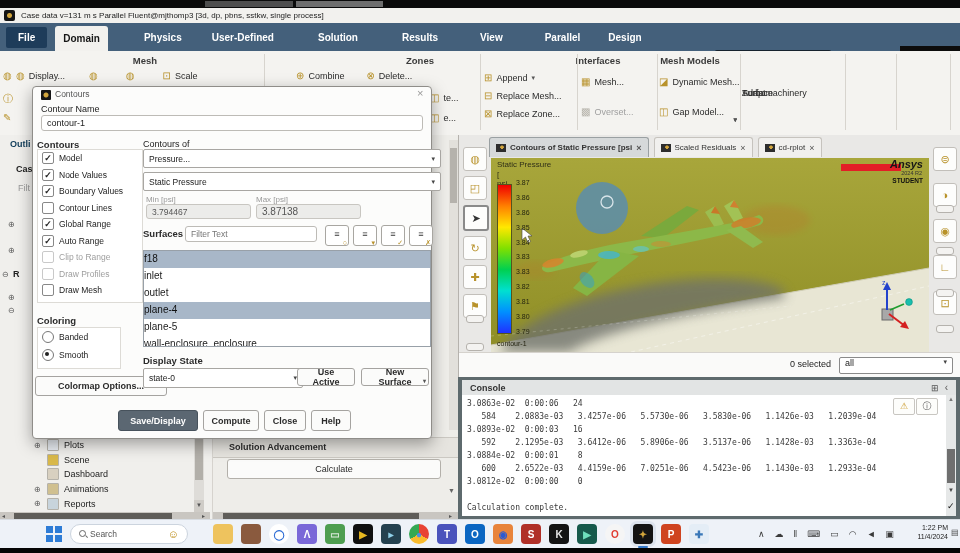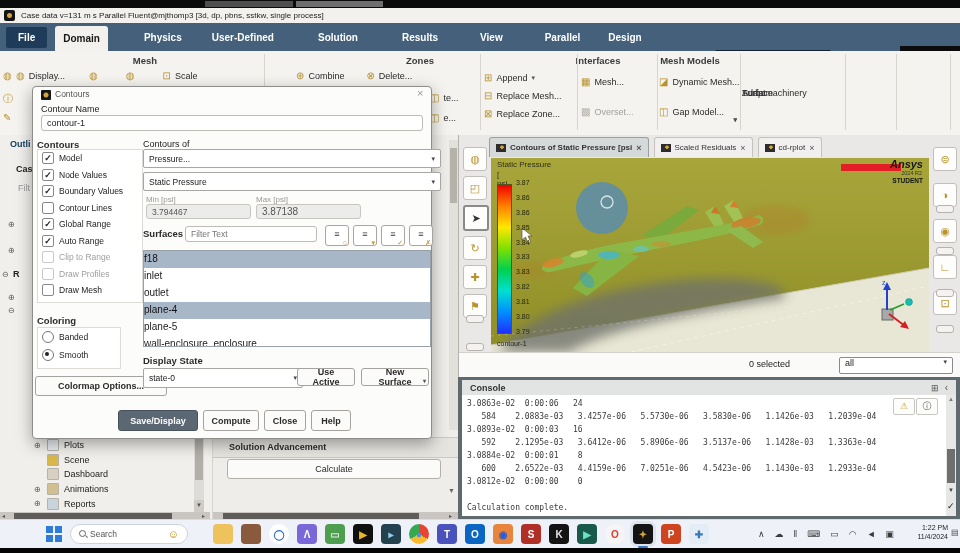--- a/index.html
+++ b/index.html
@@ -661,21 +661,21 @@
       <div id="gbrand">
         <span class="bar"></span>
         <span class="nm">Ansys</span>
         <span class="rl">2024 R2</span>
         <span class="ed">STUDENT</span>
       </div>
       <span id="contourlab">contour-1</span>
     </div>
 
     <div class="abs" id="selstrip">
-      <span class="abs" style="left:290px;top:6px;width:82px;text-align:left;font-size:9px;color:#222;">0 selected</span>
+      <span class="abs" style="left:290px;top:6px;width:82px;text-align:right;font-size:9px;color:#222;">0 selected</span>
       <div id="allsel">
         <span>all</span>
         <span style="font-size:7px;color:#444;">▾</span>
       </div>
     </div>
   </div>
 
   <div class="abs" id="console">
     <div id="conhead">
       <span style="margin-left:8px;font-weight:bold;font-size:9px;color:#333;">Console</span>

